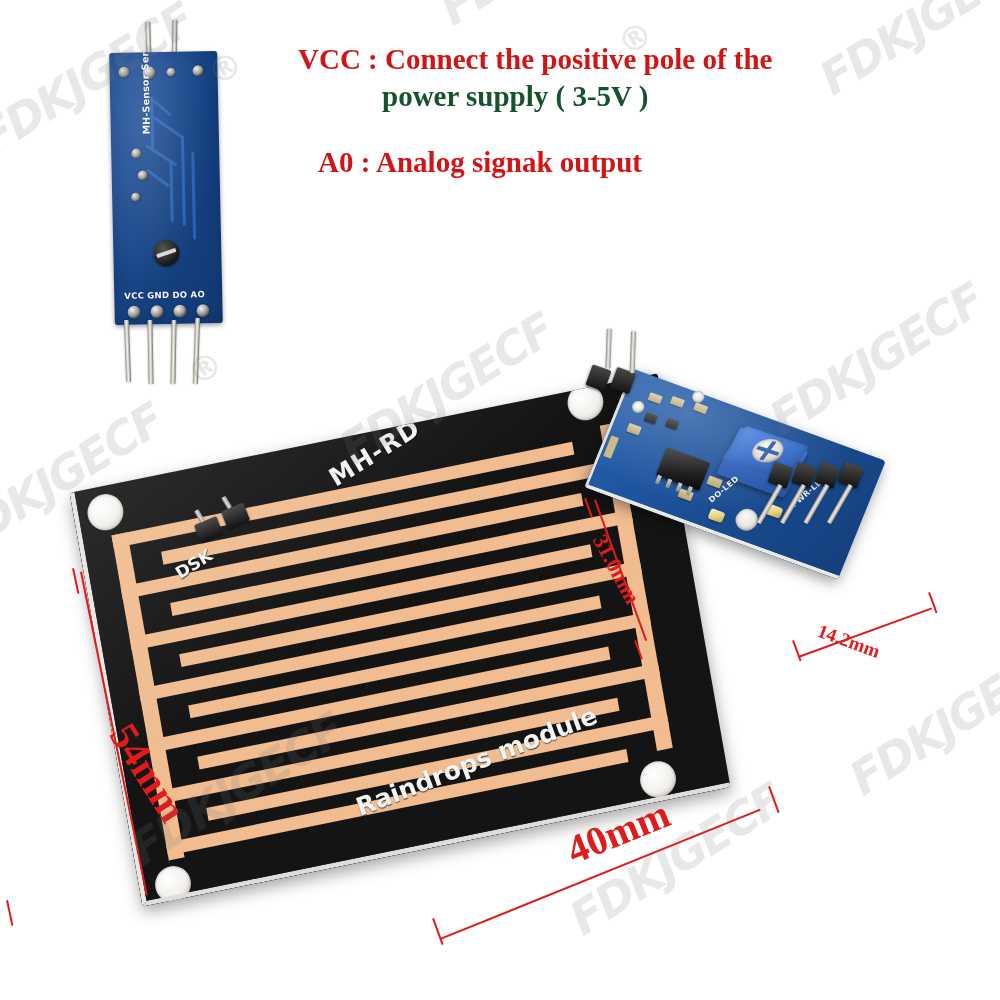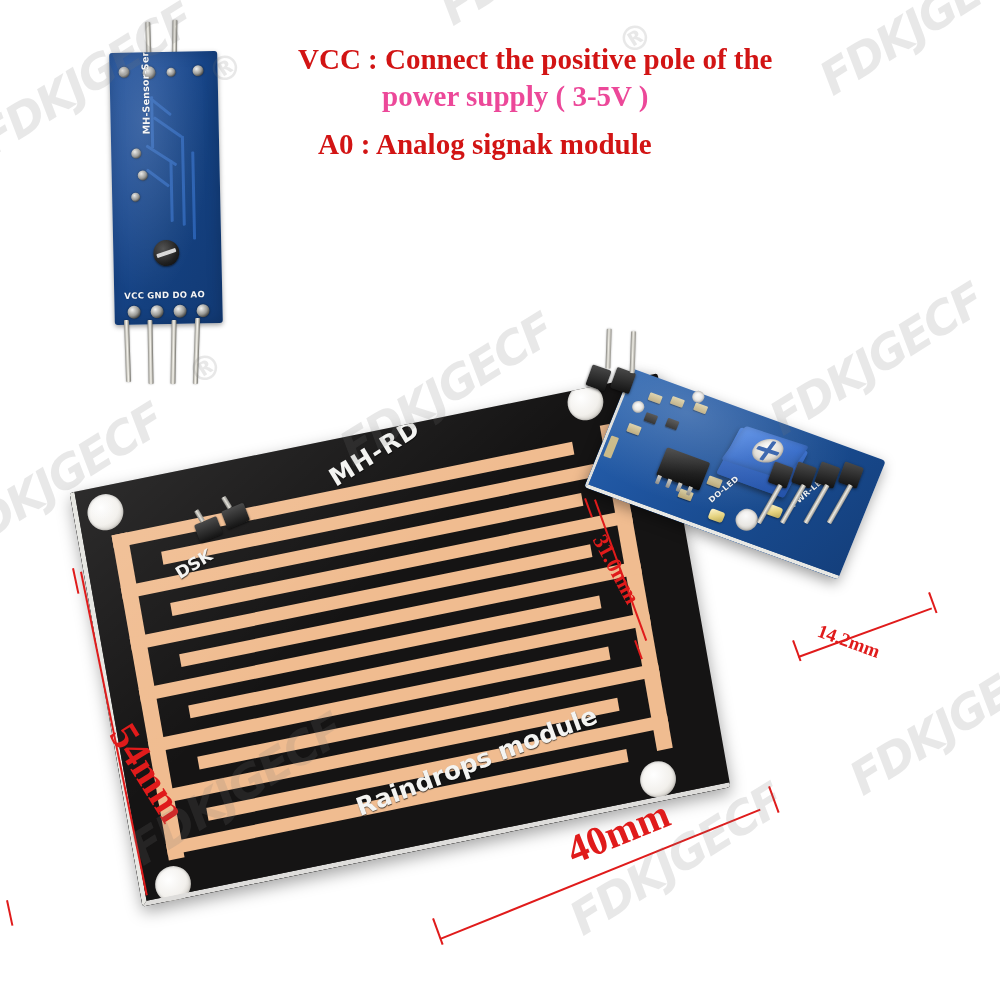--- a/index.html
+++ b/index.html
@@ -35,22 +35,22 @@
   .spec-row{
     color:#D21414;
     font-size:29px;
     font-weight:bold;
     font-family:"Liberation Serif", serif;
     line-height:1.32;
     white-space:nowrap;
   }
   .spec-row.r-vcc{margin-bottom:2px;}
   .spec-cont{
-    color:#ec4899;font-size:29px;font-weight:bold;
-    padding-left:84px;margin-bottom:12px;white-space:nowrap;
+    color:#14532d;font-size:29px;font-weight:bold;
+    padding-left:84px;margin-bottom:30px;white-space:nowrap;
     font-family:"Liberation Serif", serif;
   }
   .spec-row.r-gnd{margin-bottom:30px;}
   .spec-row.r-do{margin-bottom:30px;padding-left:20px;}
   .spec-row.r-ao{padding-left:20px;}
 
   
   #mod-back{position:absolute;left:100px;top:10px;width:140px;height:370px;z-index:20;}
   #mb-pcb{
     position:absolute;left:12px;top:42px;width:108px;height:272px;
@@ -243,21 +243,21 @@
       <span>:</span>
       <span>Connect the positive pole of the</span>
     </div>
     <div class="spec-cont">power supply ( 3-5V )</div>
 
 
 
     <div class="spec-row r-ao">
       <span>A0</span>
       <span>:</span>
-      <span>Analog signak module</span>
+      <span>Analog signak output</span>
     </div>
   </div>
 
   <div id="mod-back">
 
     <div class="mb-pin" style="left:46px;top:12px;height:46px;transform:rotate(-2deg);"></div>
     <div class="mb-pin" style="left:72px;top:10px;height:48px;transform:rotate(1deg);"></div>
 
     <div id="mb-pcb">
 

